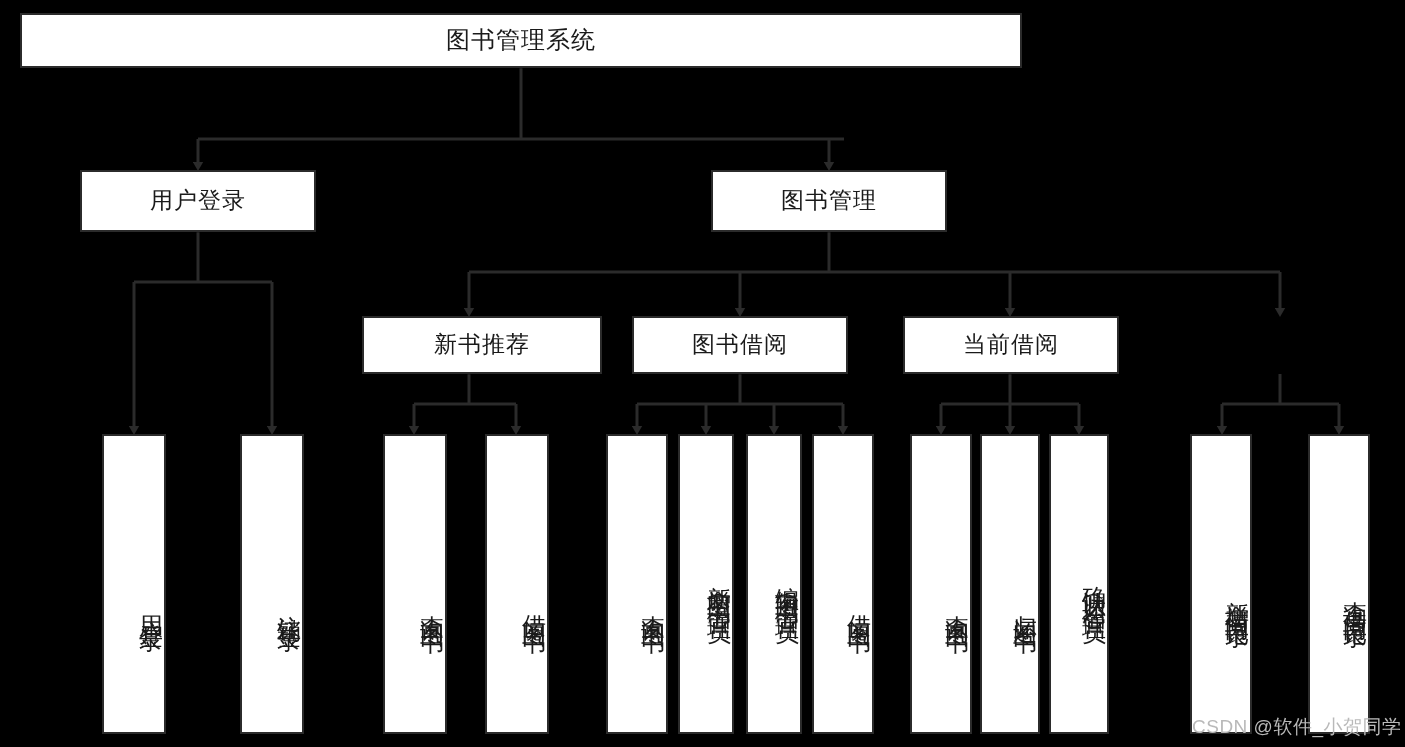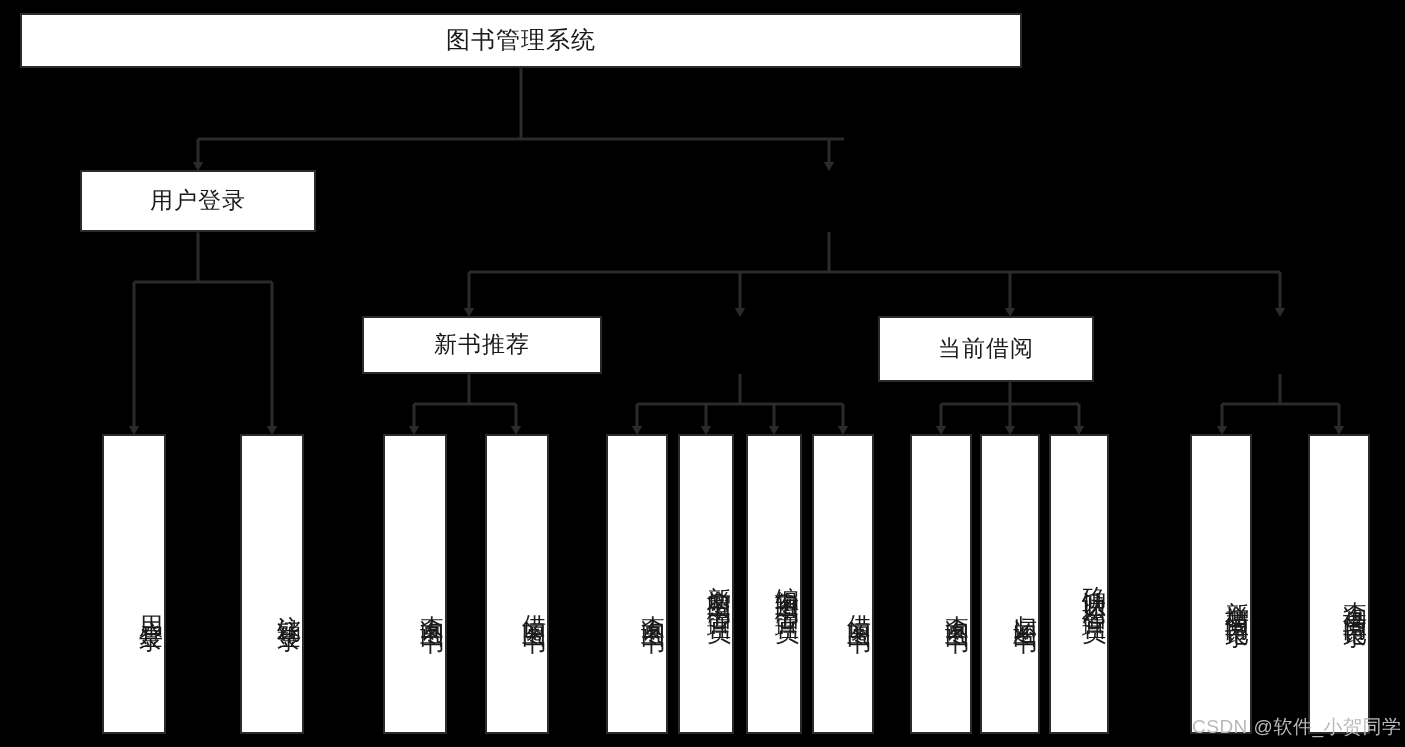--- a/index.html
+++ b/index.html
@@ -120,23 +120,25 @@
       <path d="M 1280 374 L 1280 404"></path>
       <path d="M 1222 404 L 1339 404"></path>
       <path d="M 1222 404 L 1222 427" marker-end="url(#arrow)"></path>
       <path d="M 1339 404 L 1339 427" marker-end="url(#arrow)"></path>
     </g>
   </svg>
 
   <div class="node h title" style="left:20px; top:13px; width:1002px; height:55px;">图书管理系统</div>
 
   <div class="node h" style="left:80px; top:170px; width:236px; height:62px;">用户登录</div>
+  <div class="node h" style="left:711px; top:170px; width:236px; height:62px;">图书管理</div>
 
   <div class="node h" style="left:362px; top:316px; width:240px; height:58px;">新书推荐</div>
-  <div class="node h" style="left:878px; top:316px; width:216px; height:66px;">当前借阅</div>
+  <div class="node h" style="left:632px; top:316px; width:216px; height:58px;">图书借阅</div>
+  <div class="node h" style="left:903px; top:316px; width:216px; height:58px;">当前借阅</div>
 
   <div class="node v" style="left:102px; top:434px; width:64px; height:300px;">用户登录</div>
   <div class="node v" style="left:240px; top:434px; width:64px; height:300px;">注销登录</div>
 
   <div class="node v" style="left:383px; top:434px; width:64px; height:300px;">查询图书</div>
   <div class="node v" style="left:485px; top:434px; width:64px; height:300px;">借阅图书</div>
 
   <div class="node v" style="left:606px; top:434px; width:62px; height:300px;">查询图书</div>
   <div class="node v pad-tiny" style="left:678px; top:434px; width:56px; height:300px;">新增图书（管理员）</div>
   <div class="node v pad-tiny" style="left:746px; top:434px; width:56px; height:300px;">编辑图书（管理员）</div>

